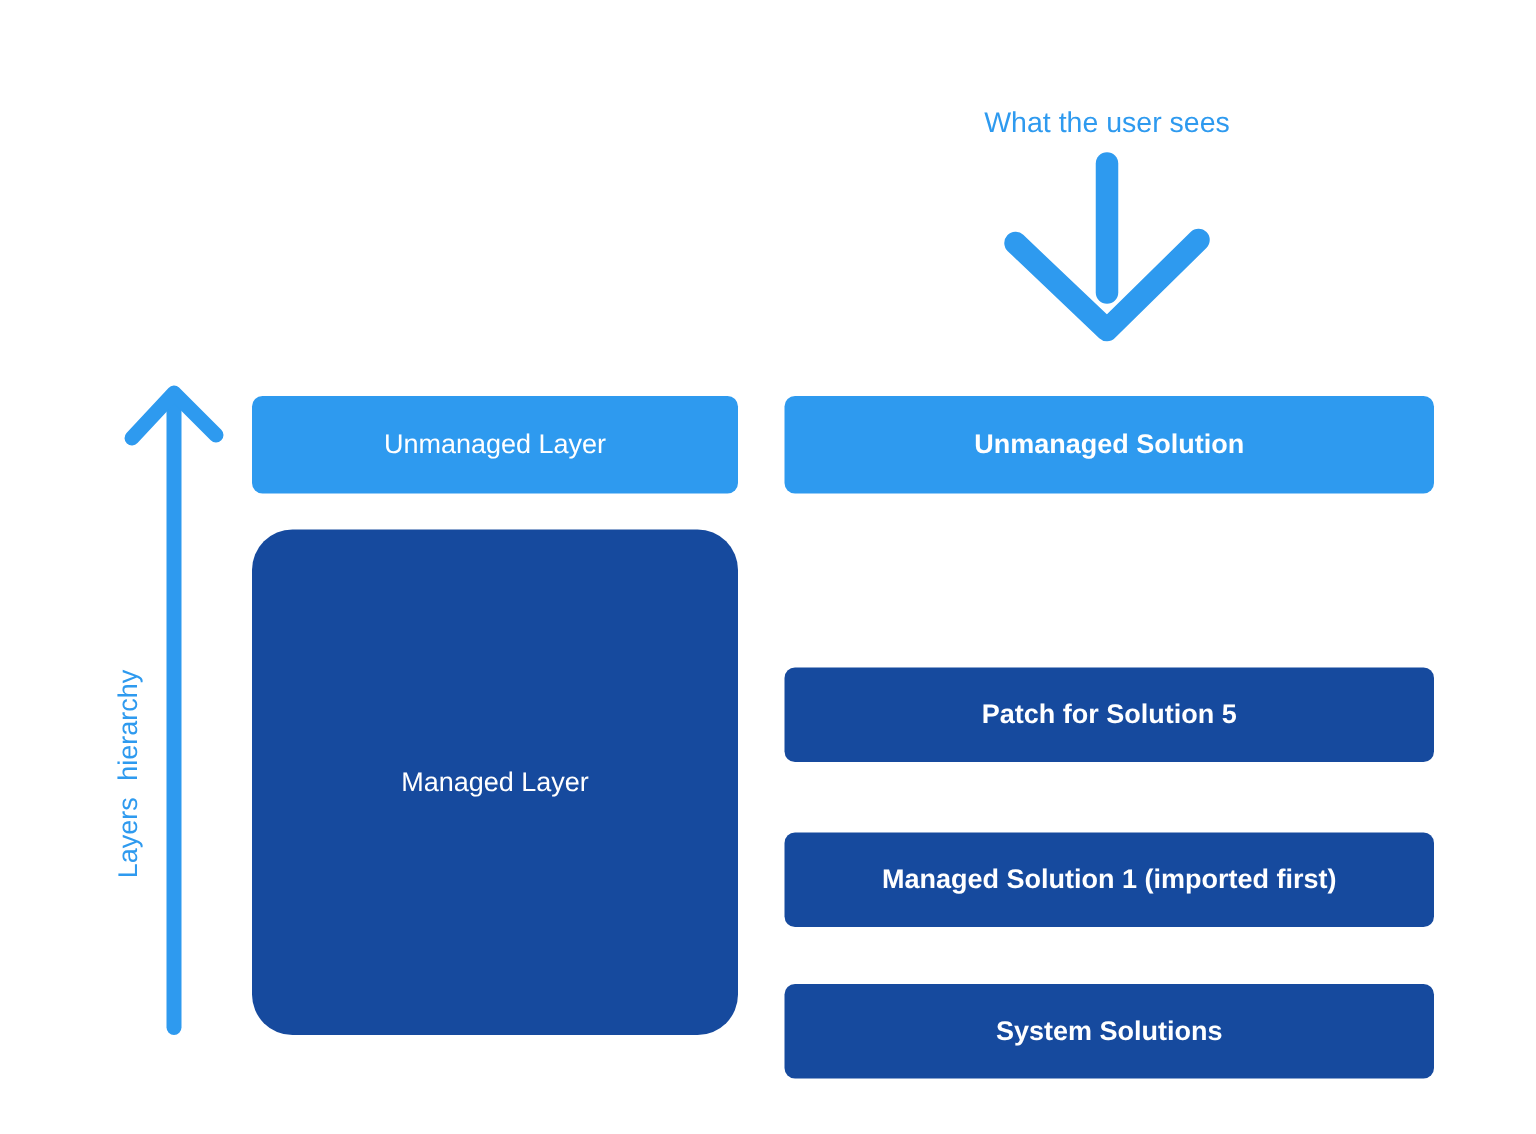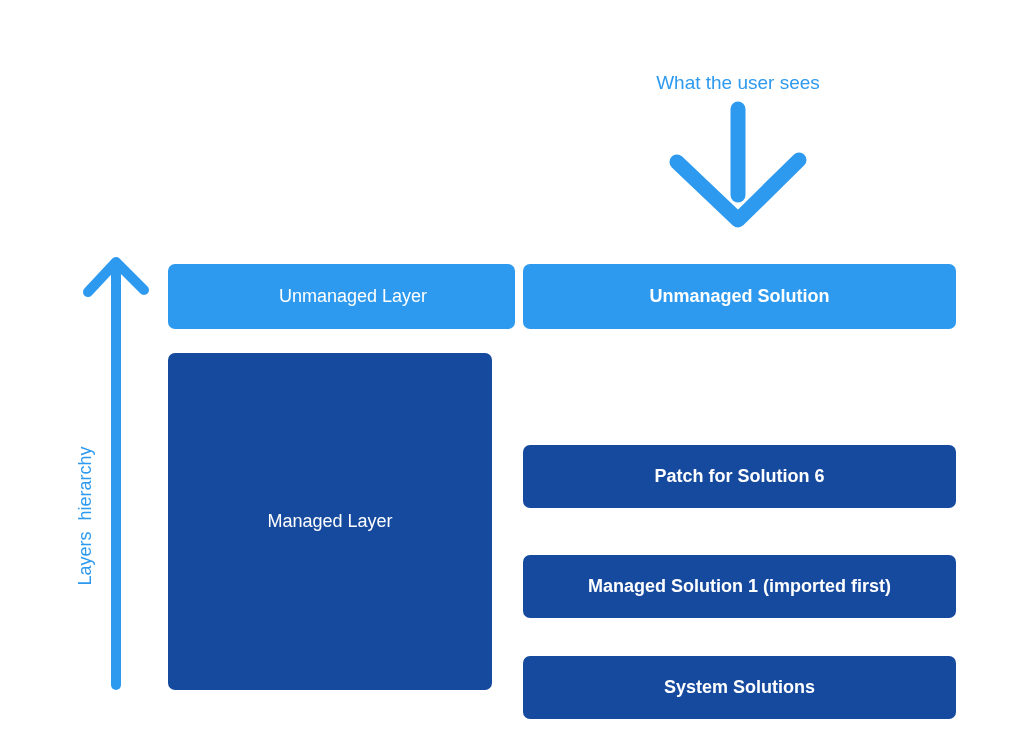--- a/index.html
+++ b/index.html
@@ -57,22 +57,22 @@
     align-items: center;
     justify-content: center;
     color: var(--box-text, #ffffff);
     font-size: 18px;
     text-align: center;
   }
   .box.light { background: var(--light-blue, #2E9AEF); }
   .box.dark  { background: var(--dark-blue, #164A9E); }
 
   
-  .unmanaged-layer { left: 168px; top: 264px; width: 324px; height: 65px; padding-left: 23px; }
-  .managed-layer   { left: 168px; top: 353px; width: 324px; height: 337px; }
+  .unmanaged-layer { left: 168px; top: 264px; width: 324px; height: 65px; }
+  .managed-layer   { left: 168px; top: 353px; width: 324px; height: 337px; border-radius: 27px; }
 
   
   .right-box { left: 523px; width: 433px; height: 63px; font-weight: bold; }
   .unmanaged-solution { top: 264px; height: 65px; }
   .managed-solution-2 { top: 355px; }
   .patch-solution-1   { top: 445px; }
   .managed-solution-1 { top: 535px; margin-top: 20px; }
   .system-solutions   { top: 656px; text-align: right; }
 </style>
 </head>
@@ -101,21 +101,21 @@
   <div class="box dark managed-layer">
     <span>Managed Layer</span>
   </div>
 
   <div class="box light right-box unmanaged-solution">
     <span>Unmanaged Solution</span>
   </div>
 
 
   <div class="box dark right-box patch-solution-1">
-    <span>Patch for Solution 6</span>
+    <span>Patch for Solution 5</span>
   </div>
 
   <div class="box dark right-box managed-solution-1">
     <span>Managed Solution 1 (imported first)</span>
   </div>
 
   <div class="box dark right-box system-solutions">
     <span>System Solutions</span>
   </div>
 

